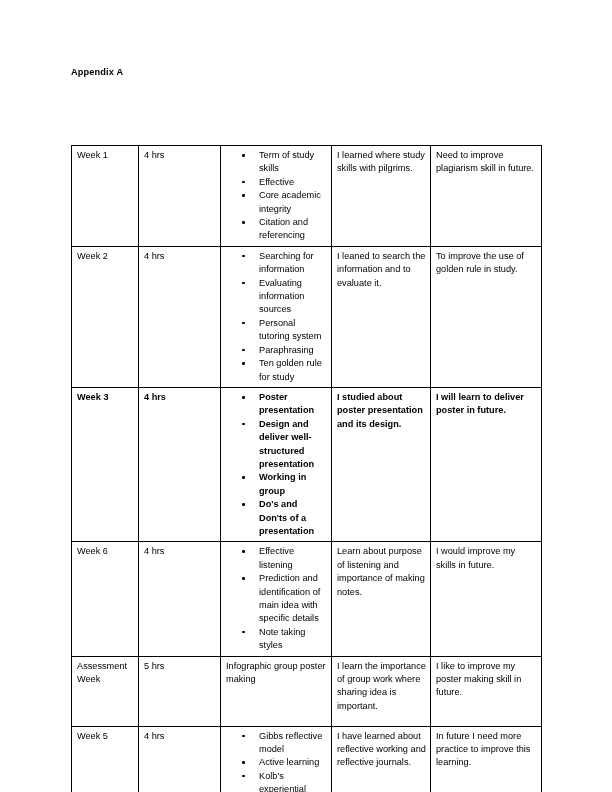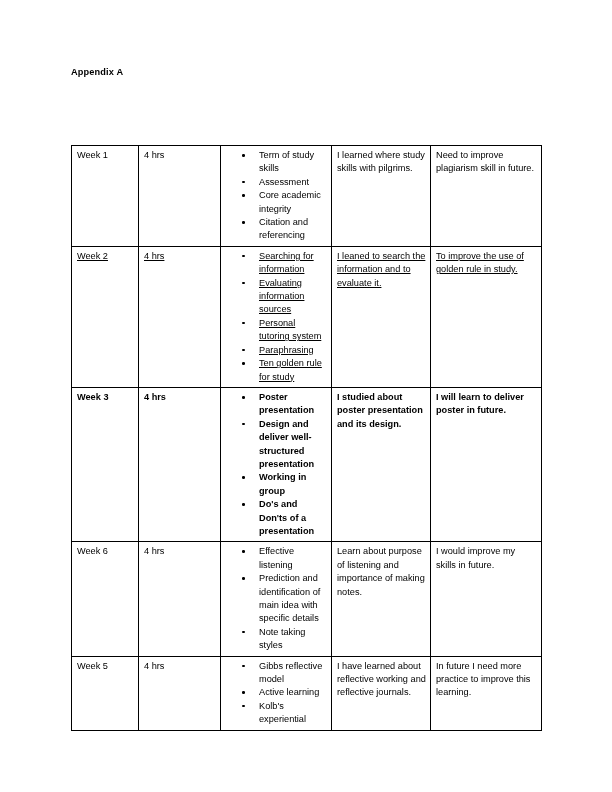--- a/index.html
+++ b/index.html
@@ -83,21 +83,21 @@
     width: 2.6px;
     height: 2.6px;
     background: #000000;
     border-radius: 50%;
   }
   .plain-cell-text {
     display: block;
   }
   .cell-text { display: block; }
   .row-w1 td { height: 93px; }
-  .row-w2 td { height: 136px; text-decoration: underline; }
+  .row-w2 td { height: 136px; }
   .row-w3 td { height: 121px; font-weight: bold; }
   .row-w4 td { height: 79px; }
   .row-aw td { height: 70px; }
   .row-w5 td { height: 71px; }
 </style>
 </head>
 <body>
 
 <div class="page">
 
@@ -117,21 +117,21 @@
         <td>Week 1</td>
         <td>4 hrs</td>
         <td>
           <ul class="bullets">
               <li>
                 <span class="bullet-dot"></span>
                 <span class="cell-text">Term of study skills</span>
               </li>
               <li>
                 <span class="bullet-dot"></span>
-                <span class="cell-text">Assessment</span>
+                <span class="cell-text">Effective</span>
               </li>
               <li>
                 <span class="bullet-dot"></span>
                 <span class="cell-text">Core academic integrity</span>
               </li>
               <li>
                 <span class="bullet-dot"></span>
                 <span class="cell-text">Citation and referencing</span>
               </li>
             </ul>
@@ -214,20 +214,30 @@
               <li>
                 <span class="bullet-dot"></span>
                 <span class="cell-text">Note taking styles</span>
               </li>
             </ul>
           <span class="plain-cell-text"></span>
         </td>
         <td>Learn about purpose of listening and importance of making notes.</td>
         <td>I would improve my skills in future.</td>
       </tr>
+      <tr class="row-aw">
+        <td>Assessment Week</td>
+        <td>5 hrs</td>
+        <td>
+          <ul class="bullets"></ul>
+          <span class="plain-cell-text">Infographic group poster making</span>
+        </td>
+        <td>I learn the importance of group work where sharing idea is important.</td>
+        <td>I like to improve my poster making skill in future.</td>
+      </tr>
       <tr class="row-w5">
         <td>Week 5</td>
         <td>4 hrs</td>
         <td>
           <ul class="bullets">
               <li>
                 <span class="bullet-dot"></span>
                 <span class="cell-text">Gibbs reflective model</span>
               </li>
               <li>

